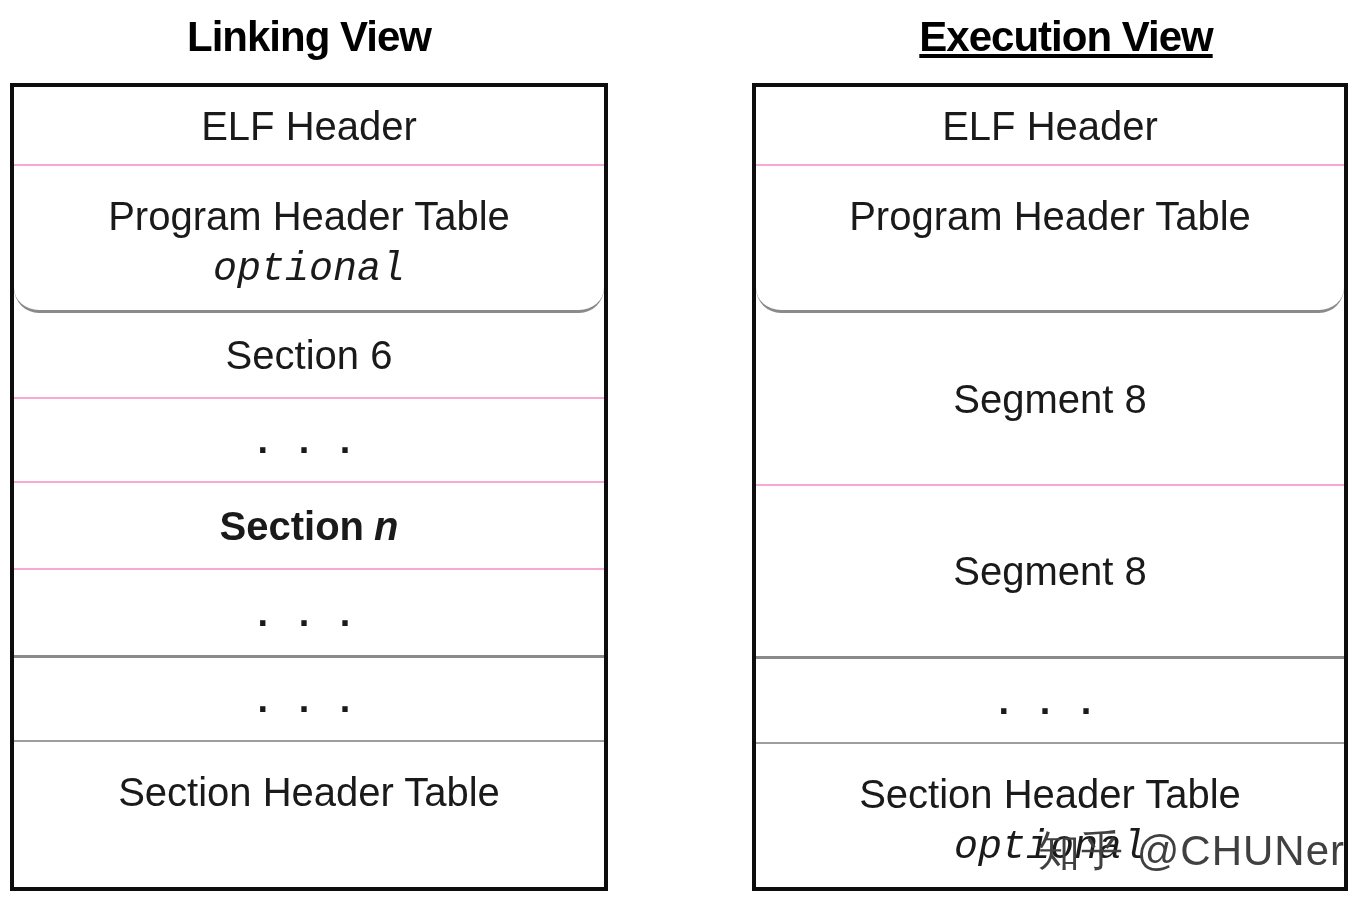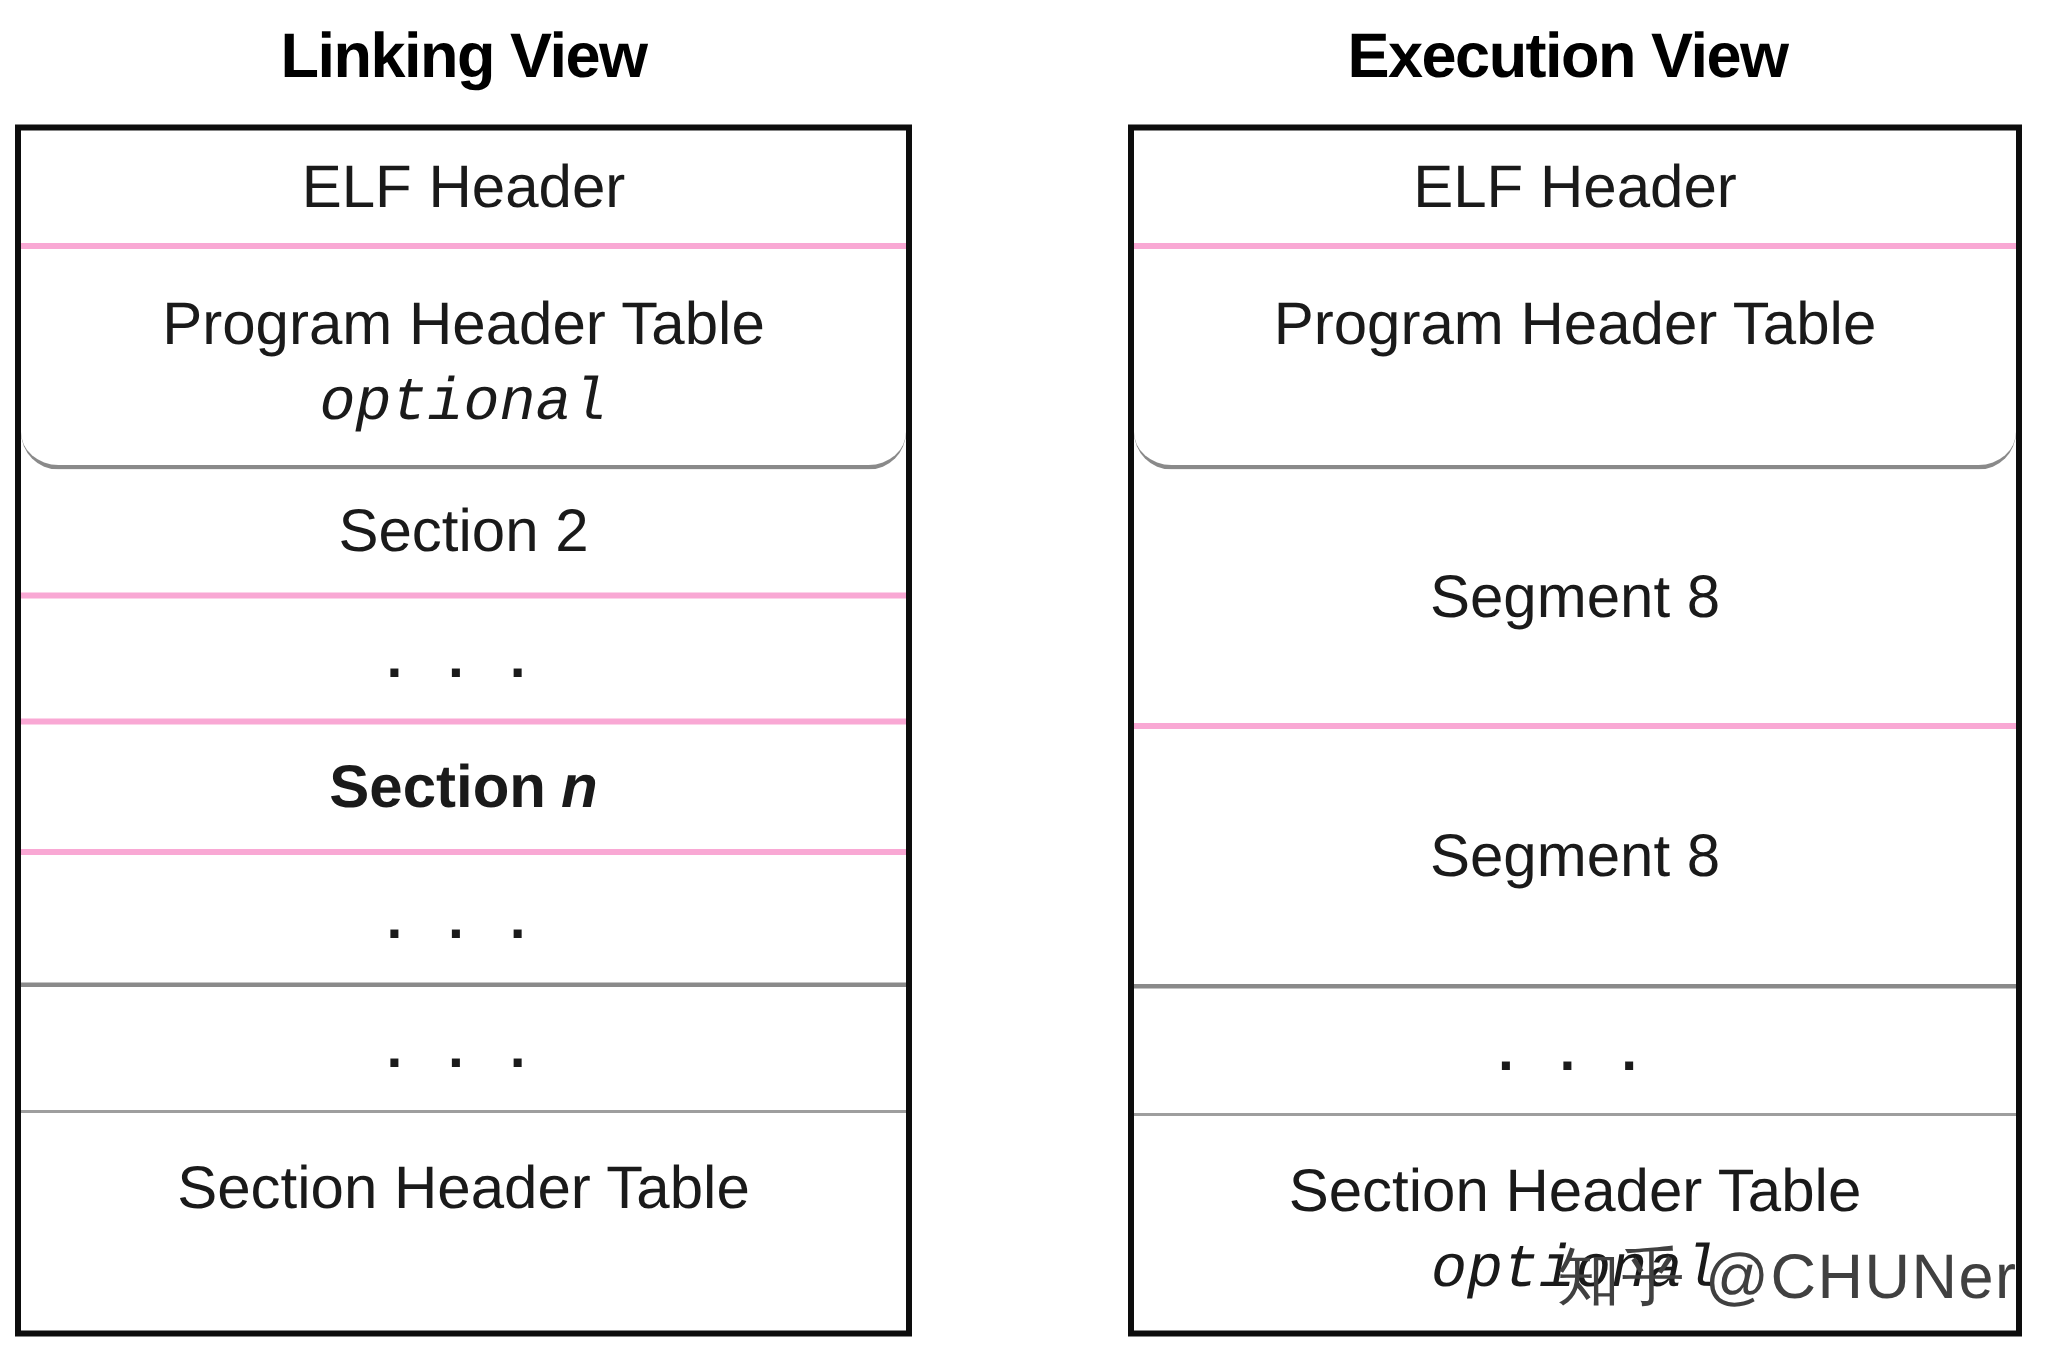--- a/index.html
+++ b/index.html
@@ -6,37 +6,37 @@
   .canvas{
     position:relative;width:1364px;height:906px;background:#ffffff;
     font-family:"Liberation Sans","DejaVu Sans",sans-serif;color:#1a1a1a;overflow:hidden;padding-left:44px;
   }
   .col-title{
     position:absolute;top:12px;height:50px;line-height:50px;
     font-size:42px;font-weight:bold;text-align:center;color:#000;
     letter-spacing:-1px;
   }
   .title-left{left:10px;width:598px;}
-  .title-right{left:747px;width:596px;}
+  .title-right{left:768px;width:596px;text-decoration:underline;}
   .box{position:absolute;top:83px;border:4px solid #0d0d0d;background:#ffffff;box-sizing:border-box;}
   .box-left{left:10px;width:598px;height:808px;}
   .box-right{left:752px;width:596px;height:808px;}
   .row{
     box-sizing:border-box;display:flex;flex-direction:column;
     align-items:center;justify-content:center;
     font-size:40px;line-height:54px;text-align:center;
   }
   .row.top{justify-content:flex-start;padding-top:23px;}
   
   .h79{height:79px;}  .h147{height:147px;border-radius:25px;} .h86{height:86px;}
   .h84{height:84px;}  .h87{height:87px;font-weight:bold;}  .h88{height:88px;}
   .h145{height:145px;}.h173{height:173px;}.h85{height:85px;}
   .h143{height:143px;}
   
-  .d-dark{border-bottom:4px solid #f9a8d4;justify-content:center;}
+  .d-dark{border-bottom:2px solid #f9a8d4;justify-content:center;}
   .d-gray{border-bottom:3px solid #8a8a8a;}
   .d-lite{border-bottom:2px solid #9e9e9e;}
   .italic{font-style:italic;font-family:Liberation Mono, monospace;}
   .dots{letter-spacing:10px;font-weight:bold;font-size:38px;}
   .isuffix{margin-left:10px;}
   .watermark{
     position:absolute;left:1038px;top:824px;width:300px;
     font-size:42px;line-height:54px;color:#404040;text-align:left;
     letter-spacing:1px;white-space:nowrap;
   }
@@ -51,21 +51,21 @@
 
   <div class="box box-left">
     <div class="row h79 d-dark">
       <span>ELF Header</span>
     </div>
     <div class="row h147 d-gray top">
       <span>Program Header Table</span>
       <span class="italic">optional</span>
     </div>
     <div class="row h86 d-dark">
-      <span>Section 2</span>
+      <span>Section 6</span>
     </div>
     <div class="row h84 d-dark">
       <span class="dots">. . .</span>
     </div>
     <div class="row h87 d-dark">
       <span><span>Section</span><i class="isuffix">n</i></span>
     </div>
     <div class="row h88 d-gray">
       <span class="dots">. . .</span>
     </div>

